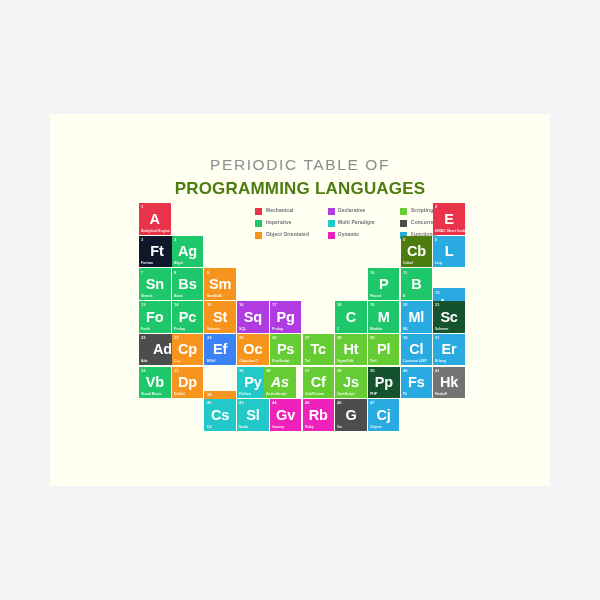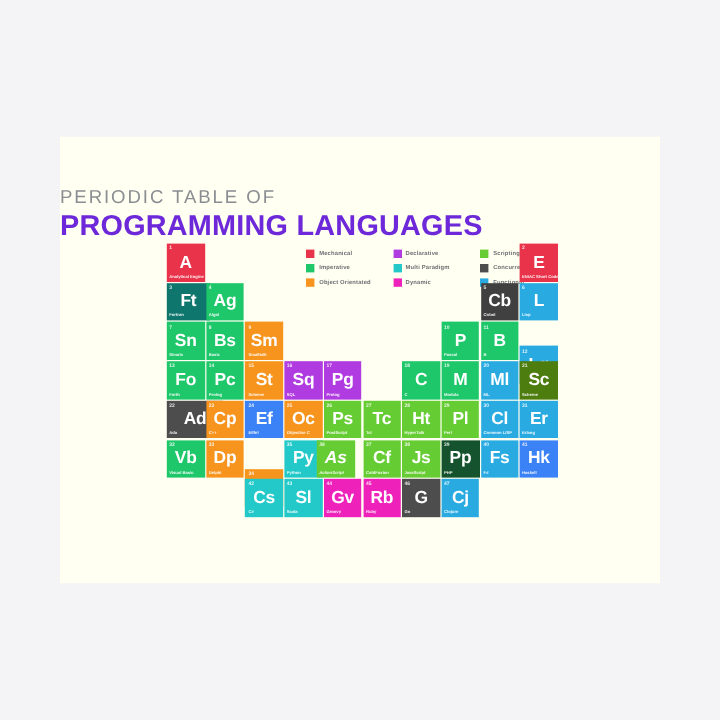--- a/index.html
+++ b/index.html
@@ -23,32 +23,33 @@
     background: #fffff2;
     box-shadow: 0 0 0 0 rgba(0,0,0,0);
   }
 
   
   #title-block {
     position: absolute;
     left: 0;
     top: 42px;
     width: 500px;
+    text-align: center;
   }
   #title-line1 {
     font-size: 15.5px;
     letter-spacing: 1.6px;
     color: #8a8d91;
     font-weight: 400;
     line-height: 18px;
   }
   #title-line2 {
-    font-size: 24px;
+    font-size: 17px;
     letter-spacing: 0.2px;
-    color: #6d28d9;
+    color: #4d7c0f;
     font-weight: bold;
     line-height: 27px;
     margin-top: 1px;
   }
 
   
   #legend {
     position: absolute;
     left: 205px;
     top: 93px;
@@ -193,31 +194,31 @@
       <div class="cell" style="left: 0px; top: 0px; background: rgb(232, 51, 74);">
         <div class="num">1</div>
         <div class="sym">A</div>
         <div class="nm">Analytical Engine</div>
       </div>
       <div class="cell" style="left: 294.3px; top: 0px; background: rgb(232, 51, 74);">
         <div class="num">2</div>
         <div class="sym">E</div>
         <div class="nm">ENIAC Short Code</div>
       </div>
-      <div class="cell" style="left: 0px; top: 32.7px; background: #0f766e; padding-left: 36px;">
+      <div class="cell" style="left: 0px; top: 32.7px; background: #0f172a; padding-left: 36px;">
         <div class="num">3</div>
         <div class="sym">Ft</div>
         <div class="nm">Fortran</div>
       </div>
       <div class="cell" style="left: 32.7px; top: 32.7px; background: rgb(31, 199, 107);">
         <div class="num">4</div>
         <div class="sym">Ag</div>
         <div class="nm">Algol</div>
       </div>
-      <div class="cell" style="left: 261.6px; top: 32.7px; background: #404040;">
+      <div class="cell" style="left: 261.6px; top: 32.7px; background: #4d7c0f;">
         <div class="num">5</div>
         <div class="sym">Cb</div>
         <div class="nm">Cobol</div>
       </div>
       <div class="cell" style="left: 294.3px; top: 32.7px; background: rgb(41, 171, 226);">
         <div class="num">6</div>
         <div class="sym">L</div>
         <div class="nm">Lisp</div>
       </div>
       <div class="cell" style="left: 0px; top: 65.4px; background: rgb(31, 199, 107);">
@@ -283,21 +284,21 @@
       <div class="cell" style="left: 228.9px; top: 98.1px; background: rgb(31, 199, 107);">
         <div class="num">19</div>
         <div class="sym">M</div>
         <div class="nm">Modula</div>
       </div>
       <div class="cell" style="left: 261.6px; top: 98.1px; background: rgb(41, 171, 226);">
         <div class="num">20</div>
         <div class="sym">Ml</div>
         <div class="nm">ML</div>
       </div>
-      <div class="cell" style="left: 294.3px; top: 98.1px; background: #4d7c0f;">
+      <div class="cell" style="left: 294.3px; top: 98.1px; background: #14532d;">
         <div class="num">21</div>
         <div class="sym">Sc</div>
         <div class="nm">Scheme</div>
       </div>
       <div class="cell" style="left: 0px; top: 130.8px; background: rgb(77, 77, 77); padding-left: 47px;">
         <div class="num">22</div>
         <div class="sym">Ad</div>
         <div class="nm">Ada</div>
       </div>
       <div class="cell" style="left: 32.7px; top: 130.8px; background: rgb(247, 148, 30);">
@@ -383,21 +384,21 @@
       <div class="cell" style="left: 229px; top: 163.5px; background: #14532d;">
         <div class="num">39</div>
         <div class="sym">Pp</div>
         <div class="nm">PHP</div>
       </div>
       <div class="cell" style="left: 261.6px; top: 163.5px; background: rgb(41, 171, 226);">
         <div class="num">40</div>
         <div class="sym">Fs</div>
         <div class="nm">F#</div>
       </div>
-      <div class="cell" style="left: 294.3px; top: 163.5px; background: #3b82f6; text-decoration: underline;">
+      <div class="cell" style="left: 294.3px; top: 163.5px; background: #737373; text-decoration: underline;">
         <div class="num">41</div>
         <div class="sym">Hk</div>
         <div class="nm">Haskell</div>
       </div>
       <div class="cell" style="left: 65.4px; top: 196.2px; background: rgb(35, 201, 201);">
         <div class="num">42</div>
         <div class="sym">Cs</div>
         <div class="nm">C#</div>
       </div>
       <div class="cell" style="left: 98.1px; top: 196.2px; background: rgb(35, 201, 201);">

